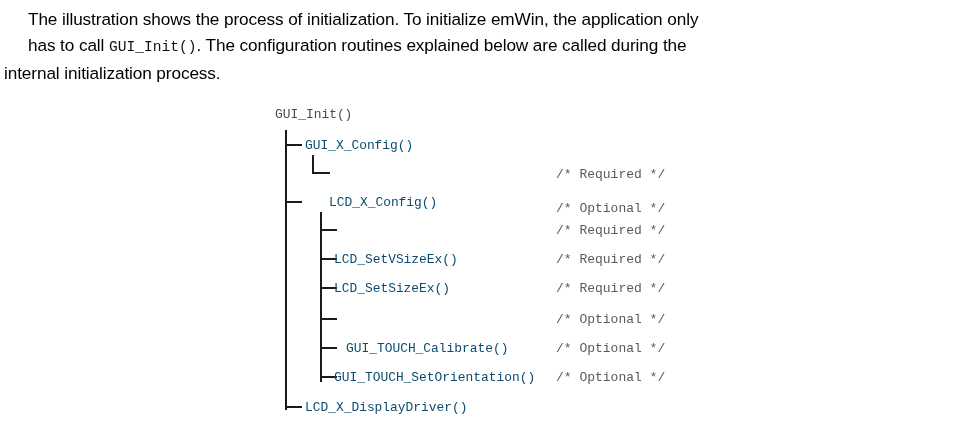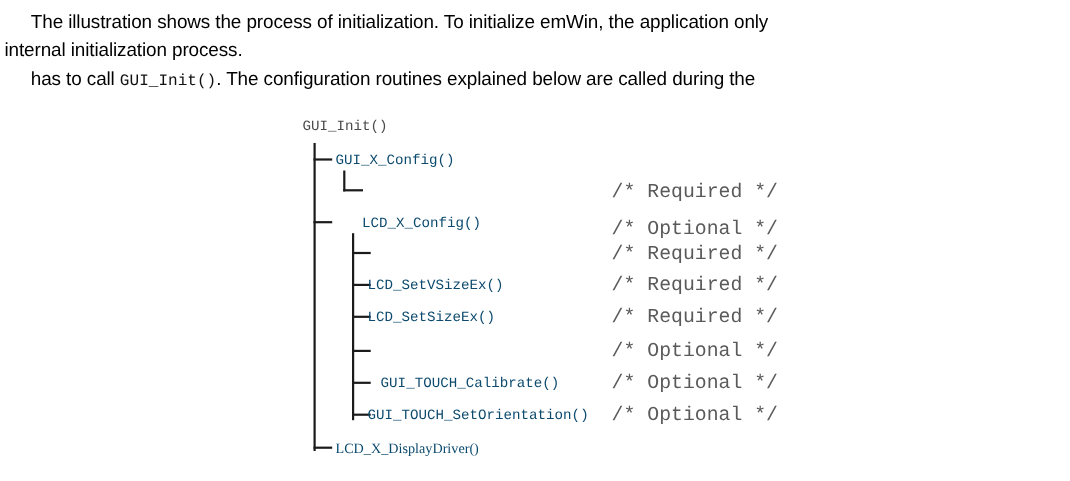--- a/index.html
+++ b/index.html
@@ -68,43 +68,43 @@
     color: #0c4a6e;
     white-space: pre;
     letter-spacing: 0px;
   }
   .node-label.root {
     color: #4a4a4a;
   }
   .comment {
     position: absolute;
     font-family: "Liberation Mono", "DejaVu Sans Mono", monospace;
-    font-size: 18px;
+    font-size: 13px;
     line-height: 14px;
     color: #5a5a5a;
     white-space: pre;
   }
   .vline {
     position: absolute;
     width: 2px;
     background: #1b1b1b;
   }
   .hline {
     position: absolute;
     height: 2px;
     background: #1b1b1b;
   }
 </style>
 </head>
 <body>
 
 <div id="intro">
   <span class="ln stretch">The illustration shows the process of initialization. To initialize emWin, the application only</span>
+  <span class="ln stretch"><span>has to call </span><span class="code-inline">GUI_Init()</span><span>. The configuration routines explained below are called during the</span></span>
   <span class="ln">internal initialization process.</span>
-  <span class="ln stretch"><span>has to call </span><span class="code-inline">GUI_Init()</span><span>. The configuration routines explained below are called during the</span></span>
 </div>
 
 <div id="tree">
 
   <div class="node-label root" style="left:275px; top:108px;">GUI_Init()</div>
 
   <div class="vline" style="left:285px; top:130px; height:280px;"></div>
 
   <div class="hline" style="left:285px; top:144px; width:17px;"></div>
   <div class="node-label" style="left:305px; top:139px;">GUI_X_Config()</div>
@@ -135,15 +135,15 @@
 
   <div class="hline" style="left:320px; top:347px; width:17px;"></div>
   <div class="node-label" style="left:346px; top:342px;">GUI_TOUCH_Calibrate()</div>
   <div class="comment" style="left:556px; top:342px;">/* Optional */</div>
 
   <div class="hline" style="left:320px; top:376px; width:17px;"></div>
   <div class="node-label" style="left:334px; top:371px;">GUI_TOUCH_SetOrientation()</div>
   <div class="comment" style="left:556px; top:371px;">/* Optional */</div>
 
   <div class="hline" style="left:285px; top:406px; width:17px;"></div>
-  <div class="node-label" style="left:305px; top:401px;font-family:Liberation Serif, serif;">LCD_X_DisplayDriver()</div>
+  <div class="node-label" style="left:305px; top:401px;">LCD_X_DisplayDriver()</div>
 
 </div>
 
 </body></html>

